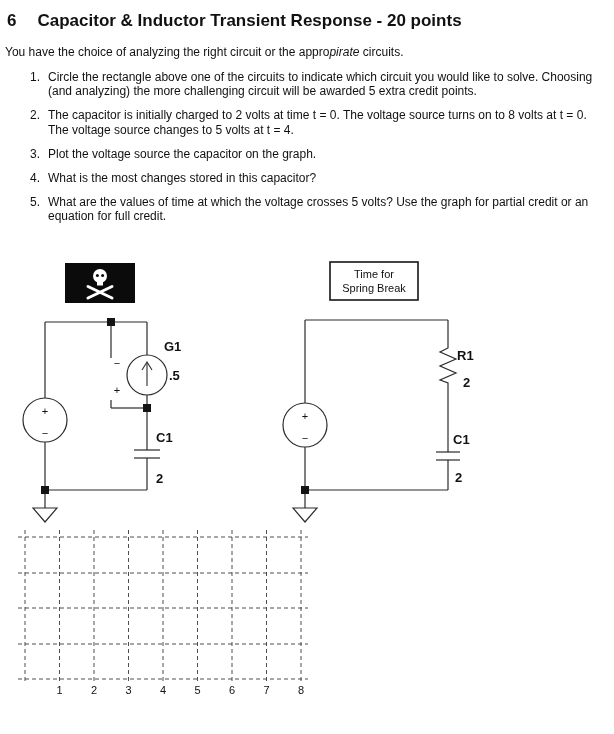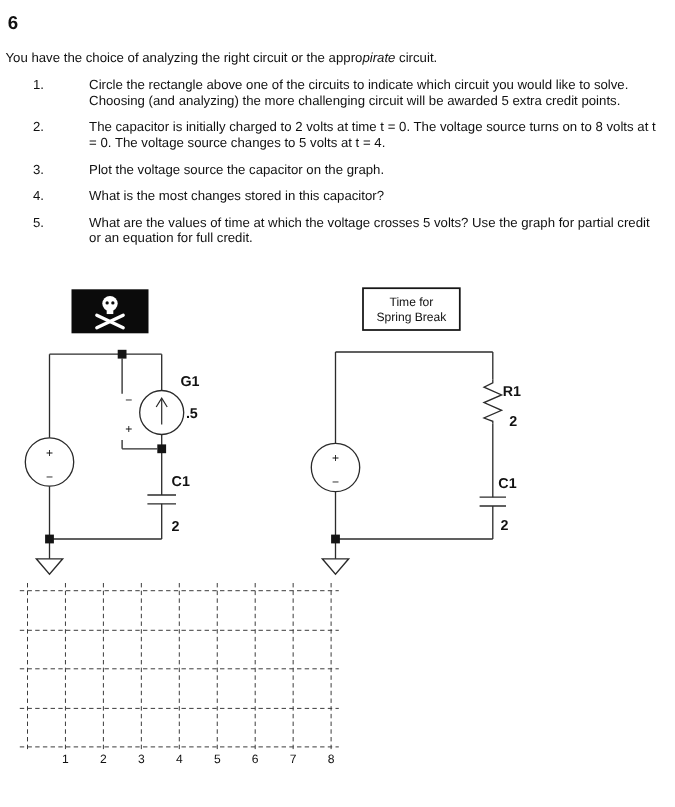--- a/index.html
+++ b/index.html
@@ -3,42 +3,43 @@
 <meta charset="utf-8">
 <style>
   html,body{margin:0;padding:0;background:#ffffff;}
   .page{position:relative;width:614px;height:734px;background:#fff;font-family:"Liberation Sans",sans-serif;color:#111;overflow:hidden;}
   .heading{display:flex;gap:21px;padding:11px 8px 0 7px;font-size:17px;font-weight:bold;}
   .intro{font-size:12px;line-height:14.5px;margin:14px 8px 0 5px;}
   .intro i{font-style:italic;}
   .qlist{margin-top:10px;}
   .q-item{display:flex;margin:0 10px 9.5px 30px;font-size:12px;line-height:14.5px;}
   .q-num{flex:none;width:18px;}
-  .q-text{flex:1;max-width:552px;margin-left:33px;}
+  .q-text{flex:1;max-width:552px;}
   .figure{position:absolute;left:0;top:252px;width:614px;height:482px;}
   text{font-family:"Liberation Sans",sans-serif;fill:#111;}
   .clabel{font-size:13px;font-weight:bold;}
   .sign{font-size:11px;}
   .boxlabel{font-size:11px;}
   .tick{font-size:11px;}
   .wire{stroke:#2b2b2b;stroke-width:1.2;fill:none;}
   .thin{stroke:#2b2b2b;stroke-width:1.1;fill:none;}
   .node{fill:#141414;}
   .dash{stroke:#3a3a3a;stroke-width:0.9;stroke-dasharray:4 3;fill:none;}
 </style>
 </head>
 <body>
 
 <div class="page">
 
   <div class="heading">
     <span>6</span>
+    <span>Capacitor &amp; Inductor Transient Response - 20 points</span>
   </div>
 
-  <p class="intro"><span>You have the choice of analyzing the right circuit or the appro</span><i>pirate</i><span> circuit.</span></p>
+  <p class="intro"><span>You have the choice of analyzing the right circuit or the appro</span><i>pirate</i><span> circuits.</span></p>
 
   <div class="qlist">
     <div class="q-item">
       <span class="q-num">1.</span>
       <span class="q-text">Circle the rectangle above one of the circuits to indicate which circuit you would like to solve. Choosing (and analyzing) the more challenging circuit will be awarded 5 extra credit points.</span>
     </div>
     <div class="q-item">
       <span class="q-num">2.</span>
       <span class="q-text">The capacitor is initially charged to 2 volts at time t = 0. The voltage source turns on to 8 volts at t = 0. The voltage source changes to 5 volts at t = 4.</span>
     </div>

